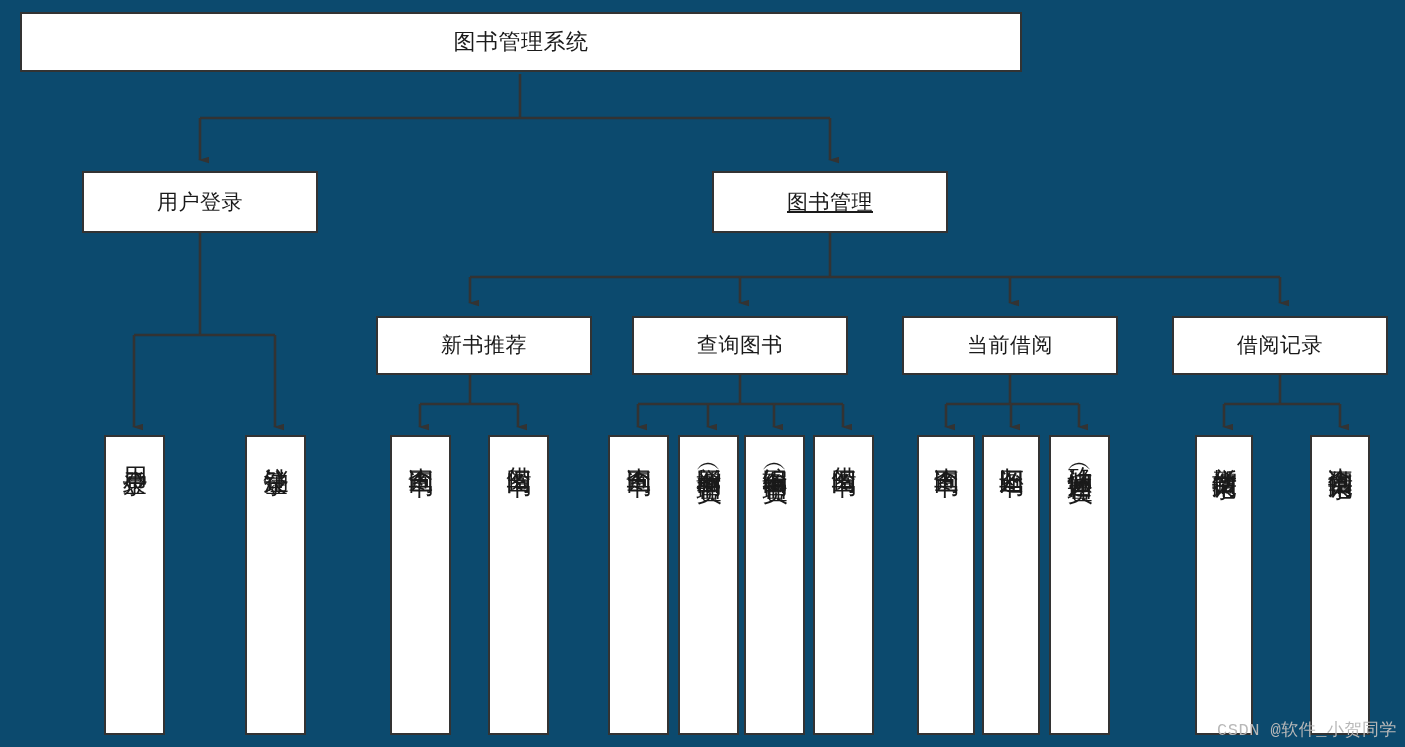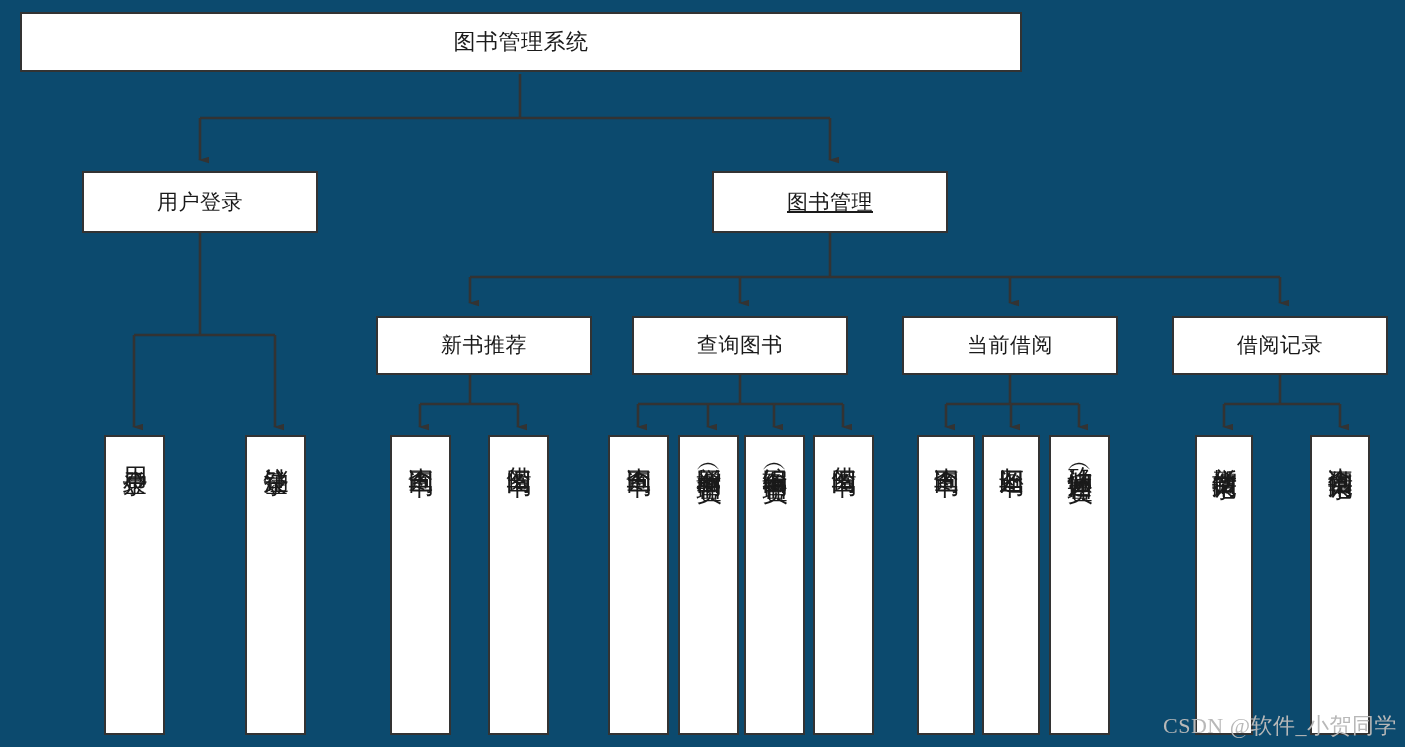--- a/index.html
+++ b/index.html
@@ -60,26 +60,26 @@
     font-size:25px;
     line-height:1.04;
     letter-spacing:2px;
     max-height:315px;
   }
   
   #watermark{
     position:absolute;
     right:8px;
     bottom:6px;
-    font-size:22px;
+    font-size:17px;
     color:#b8b8b8;
     letter-spacing:0.5px;
     z-index:3;
     white-space:nowrap;
-    font-family:Liberation Serif, serif;
+    font-family:Liberation Mono, monospace;
     margin-top:43px;
   }
 </style>
 </head>
 <body>
 
 <div id="diagram">
 
   <svg id="wires" viewBox="0 0 1405 747" xmlns="http://www.w3.org/2000/svg">
     <defs>

